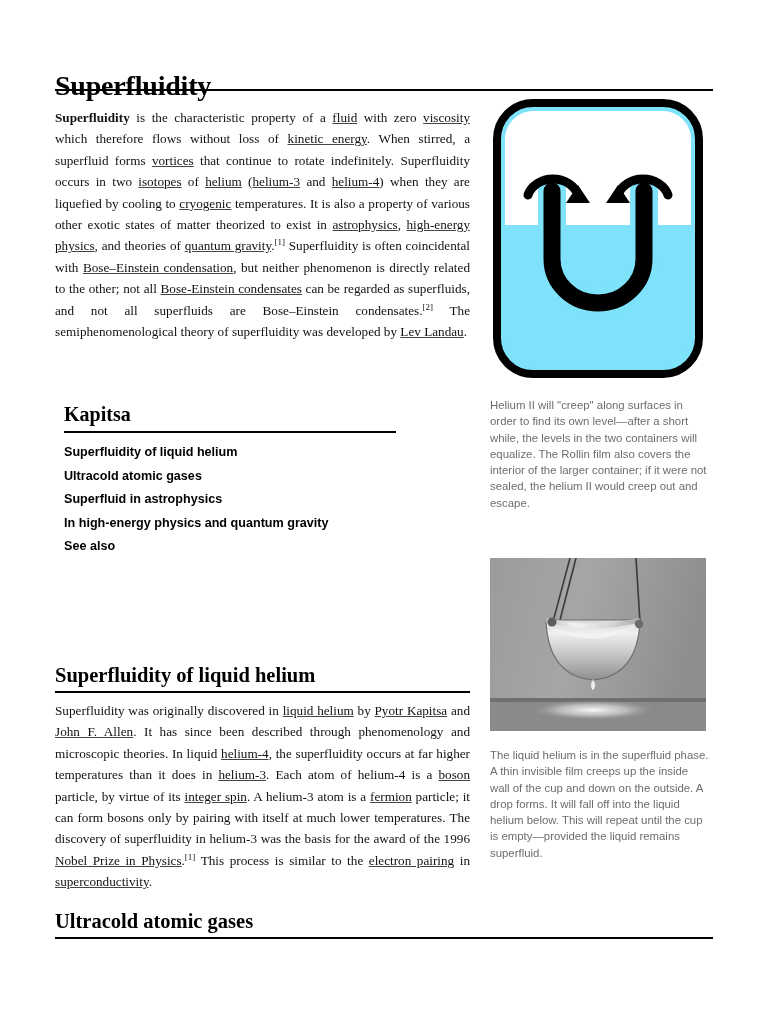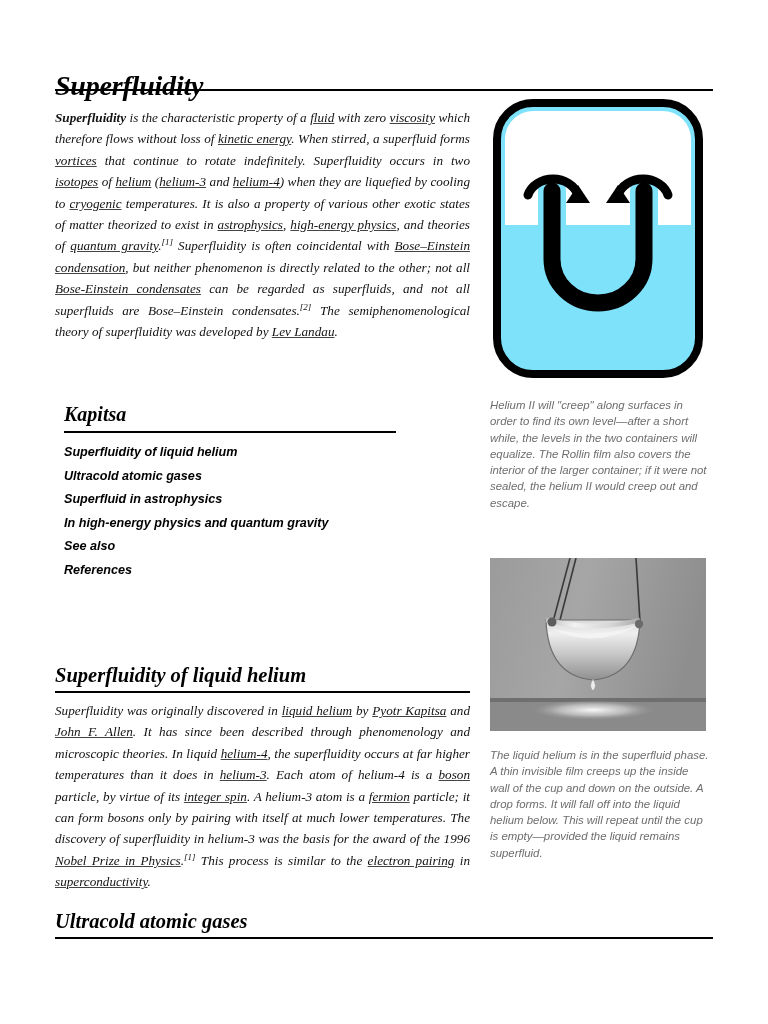--- a/index.html
+++ b/index.html
@@ -15,21 +15,20 @@
     overflow: hidden;
     position: relative;
   }
 
   .page {
     position: absolute;
     left: 0; top: 0;
     width: 768px;
     height: 1024px;
     box-sizing: border-box;
-    font-style: italic;
   }
 
   
   .article-title {
     position: absolute;
     left: 55px;
     top: 50px;
     font-family: "Liberation Serif", serif;
     font-size: 28px;
     font-weight: bold;
@@ -194,21 +193,20 @@
 
   <div class="toc">
     <div class="toc-head">Kapitsa</div>
     <div class="toc-rule"></div>
     <div>
       <div class="toc-item">Superfluidity of liquid helium</div>
       <div class="toc-item">Ultracold atomic gases</div>
       <div class="toc-item">Superfluid in astrophysics</div>
       <div class="toc-item">In high-energy physics and quantum gravity</div>
       <div class="toc-item">See also</div>
-      <div class="toc-item">References</div>
     </div>
   </div>
 
   <div class="sec-helium">
     <h2 class="sec-h">Superfluidity of liquid helium</h2>
     <div class="sec-rule"></div>
     <p class="body-p">Superfluidity was originally discovered in <span class="lnk">liquid helium</span> by <span class="lnk">Pyotr Kapitsa</span> and <span class="lnk">John F. Allen</span>. It has since been described through phenomenology and microscopic theories. In liquid <span class="lnk">helium-4</span>, the superfluidity occurs at far higher temperatures than it does in <span class="lnk">helium-3</span>. Each atom of helium-4 is a <span class="lnk">boson</span> particle, by virtue of its <span class="lnk">integer spin</span>. A helium-3 atom is a <span class="lnk">fermion</span> particle; it can form bosons only by pairing with itself at much lower temperatures. The discovery of superfluidity in helium-3 was the basis for the award of the 1996 <span class="lnk">Nobel Prize in Physics</span>.<span class="ref">[1]</span> This process is similar to the <span class="lnk">electron pairing</span> in <span class="lnk">superconductivity</span>.</p>
   </div>
 
   <div class="sec-ultracold">

